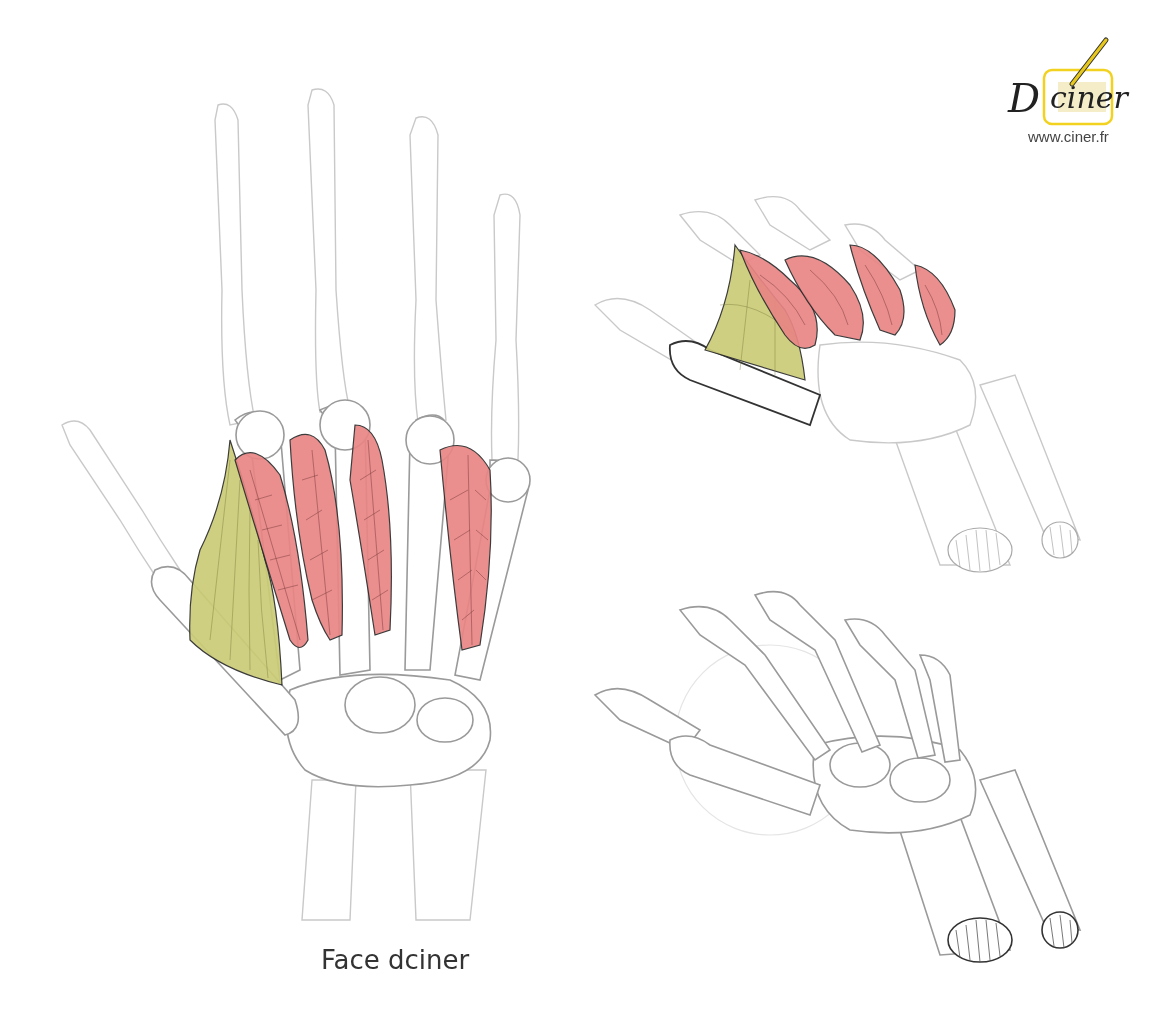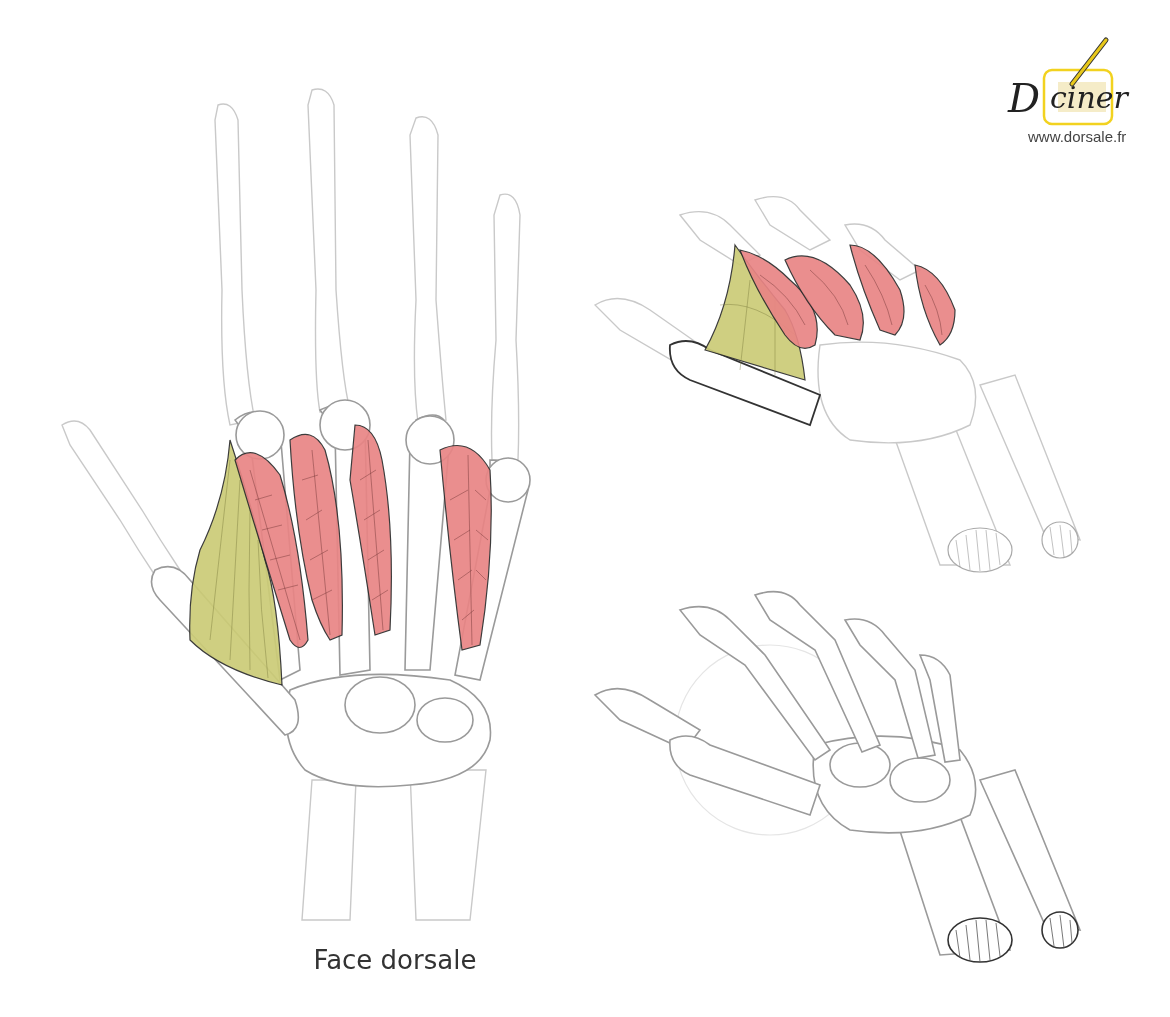--- a/index.html
+++ b/index.html
@@ -23,21 +23,21 @@
 <div class="logo">
   <svg width="150" height="95" viewBox="0 0 150 95">
     <rect x="44" y="34" width="68" height="54" rx="8" fill="none" stroke="#f2d21f" stroke-width="2.5"></rect>
     <rect x="58" y="46" width="48" height="30" fill="#f5ecc8"></rect>
     <line x1="72" y1="48" x2="106" y2="4" stroke="#333" stroke-width="5" stroke-linecap="round"></line>
     <line x1="72" y1="48" x2="106" y2="4" stroke="#e8c81a" stroke-width="3" stroke-linecap="round"></line>
     <text x="8" y="76" font-family="DejaVu Serif, serif" font-style="italic" font-size="40" fill="#222">D</text>
     <text x="50" y="72" font-family="DejaVu Serif, serif" font-style="italic" font-size="30" fill="#222">ciner</text>
   </svg>
 </div>
-<div class="logo-url">www.dorsale.fr</div>
+<div class="logo-url">www.ciner.fr</div>
 
 <div class="fig" style="left:50px;top:80px;width:500px;height:850px;">
   <svg width="500" height="850" viewBox="0 0 500 850">
 
     <path class="bone-faint" d="M262 700 L252 840 L300 840 L306 700 Z"></path>
     <path class="bone-faint" d="M360 690 L366 840 L420 840 L436 690 Z"></path>
 
     <path class="bone" d="M240 610 Q300 585 400 600 Q445 620 440 660 Q430 700 360 705 Q290 712 255 690 Q228 660 240 610 Z"></path>
     <ellipse class="bone" cx="330" cy="625" rx="35" ry="28"></ellipse>
     <ellipse class="bone" cx="395" cy="640" rx="28" ry="22"></ellipse>
@@ -64,21 +64,21 @@
     <path class="fiber-y" d="M180 380 Q170 470 160 560 M190 400 Q185 490 180 580 M200 430 Q198 510 200 590 M208 460 Q210 530 218 598"></path>
 
     <path class="muscle-red" d="M185 380 Q205 360 230 395 Q250 460 258 560 Q250 575 240 560 Q212 470 185 380 Z"></path>
     <path class="muscle-red" d="M240 360 Q262 345 275 370 Q295 440 292 555 L280 560 Q270 545 262 520 Q245 450 240 360 Z"></path>
     <path class="muscle-red" d="M305 345 Q325 345 332 380 Q345 450 340 550 L325 555 Q312 470 300 400 Z"></path>
     <path class="muscle-red" d="M390 370 Q420 355 440 390 Q445 470 430 565 L412 570 Q400 480 390 370 Z"></path>
     <path class="fiber" d="M200 390 L250 560 M262 370 L280 555 M318 360 L333 550 M418 375 L422 565"></path>
     <path class="fiber" d="M205 420 L222 415 M212 450 L232 445 M220 480 L240 475 M228 510 L248 505 M252 400 L268 395 M256 440 L272 430 M260 480 L278 470 M262 520 L282 510 M310 400 L326 390 M314 440 L330 430 M318 480 L334 470 M322 520 L338 510 M400 420 L418 410 M404 460 L420 450 M408 500 L422 490 M412 540 L424 530 M425 410 L436 420 M426 450 L438 460 M426 490 L436 500"></path>
   </svg>
 </div>
-<div class="caption">Face dorsale</div>
+<div class="caption">Face dciner</div>
 
 <div class="fig" style="left:590px;top:185px;width:500px;height:400px;">
   <svg width="500" height="400" viewBox="0 0 500 400">
 
     <path class="bone-faint" d="M300 240 L350 380 L420 380 L360 230 Z"></path>
     <path class="bone-faint" d="M390 200 L455 350 L490 355 L425 190 Z"></path>
     <ellipse cx="390" cy="365" rx="32" ry="22" fill="#fff" stroke="#aaa" stroke-width="1.2"></ellipse>
     <ellipse cx="470" cy="355" rx="18" ry="18" fill="#fff" stroke="#aaa" stroke-width="1.2"></ellipse>
     <g class="hatch" opacity=".45">
       <line x1="366" y1="355" x2="370" y2="382"></line>

